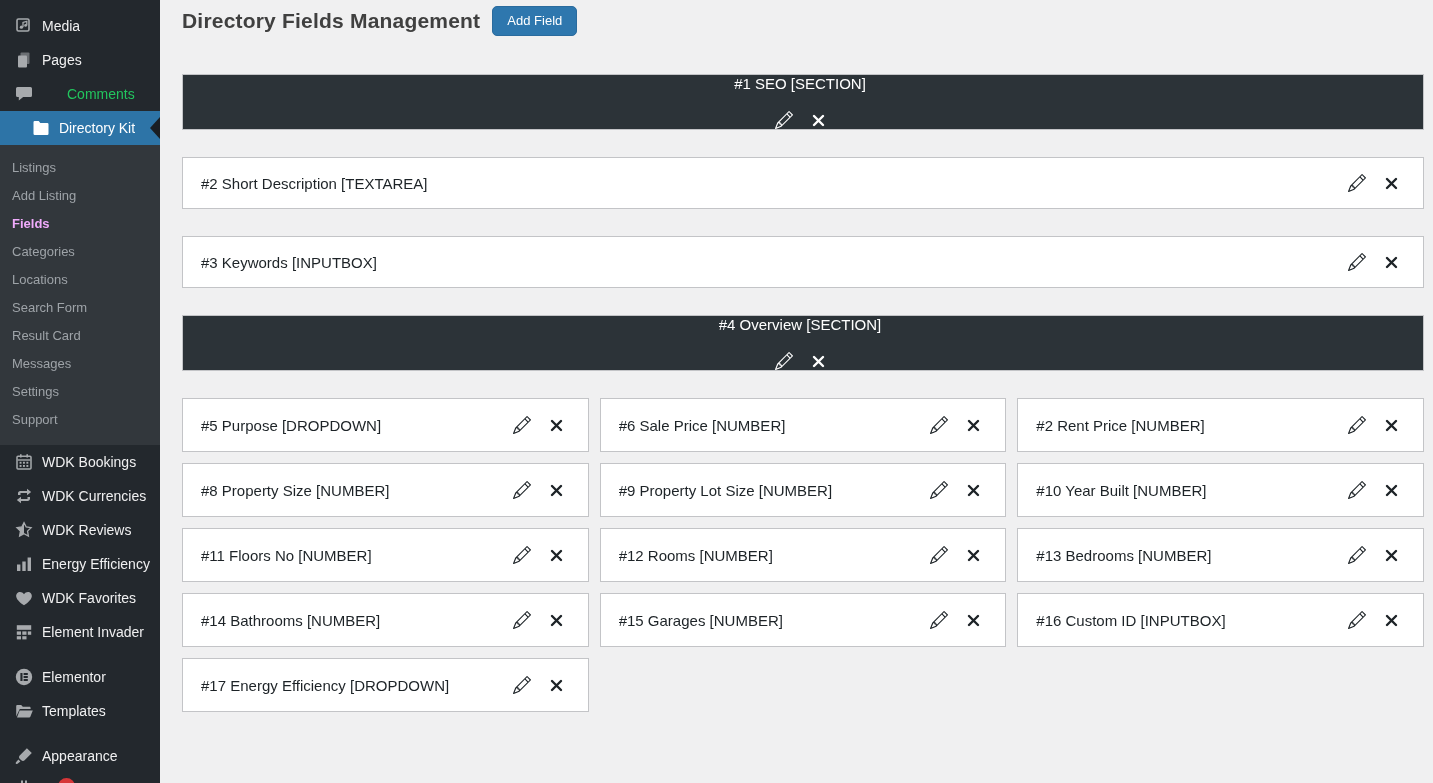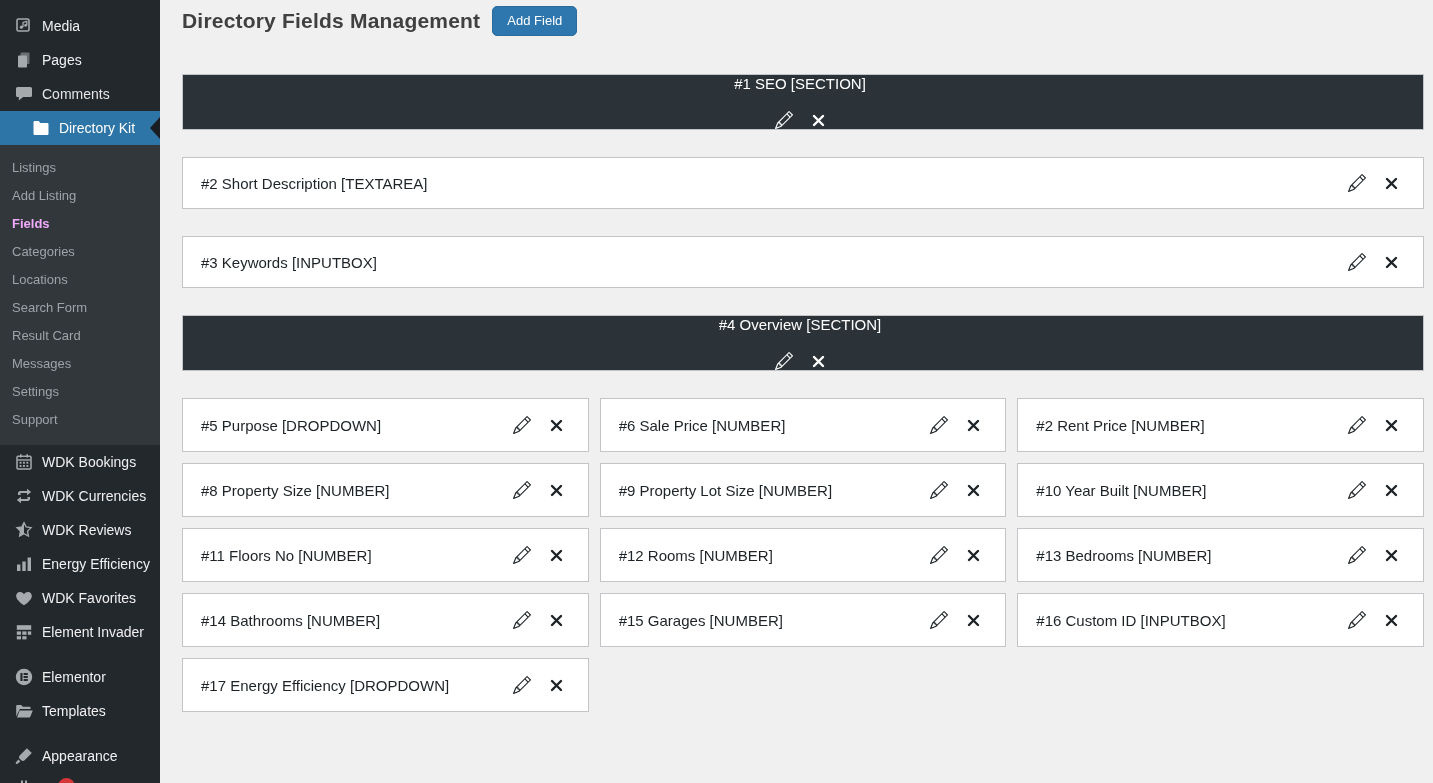--- a/index.html
+++ b/index.html
@@ -19,21 +19,21 @@
     display:flex;align-items:center;height:34px;padding:0 8px 0 14px;gap:8px;
     font-size:14px;color:#f0f0f1;cursor:pointer;position:relative;box-sizing:border-box;
   }
   .menu-item .mi{
     width:20px;height:20px;color:#a7aaad;display:flex;align-items:center;
     justify-content:center;flex-shrink:0;
   }
   .menu-item .lbl{white-space:nowrap;overflow:hidden;}
   .menu-item.active{background:#2d74a7;color:#fff;justify-content:center;}
   .menu-item.active .mi{color:#fff;}
-  .menu-item.highlighted .lbl{color:#e5e5e5;}
+  .menu-item.highlighted .lbl{color:#22c55e;margin-left:25px;}
   .menu-arrow{
     position:absolute;right:0;top:50%;transform:translateY(-50%);
     width:0;height:0;border-top:11px solid transparent;
     border-bottom:11px solid transparent;border-right:10px solid #1a1e23;
   }
   .submenu{background:#32373c;padding:8px 0 12px;}
   .sub-item{
     height:28px;display:flex;align-items:center;padding:0 12px;
     font-size:13px;color:#9ea3a8;cursor:pointer;box-sizing:border-box;
   }

